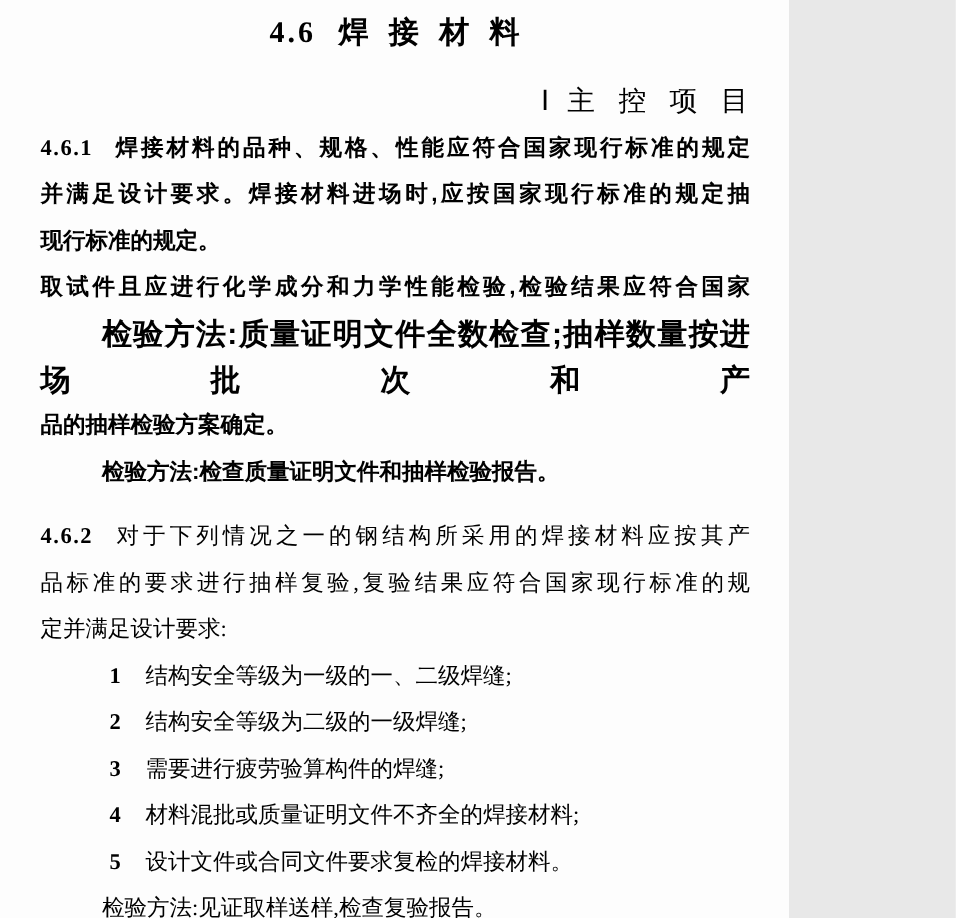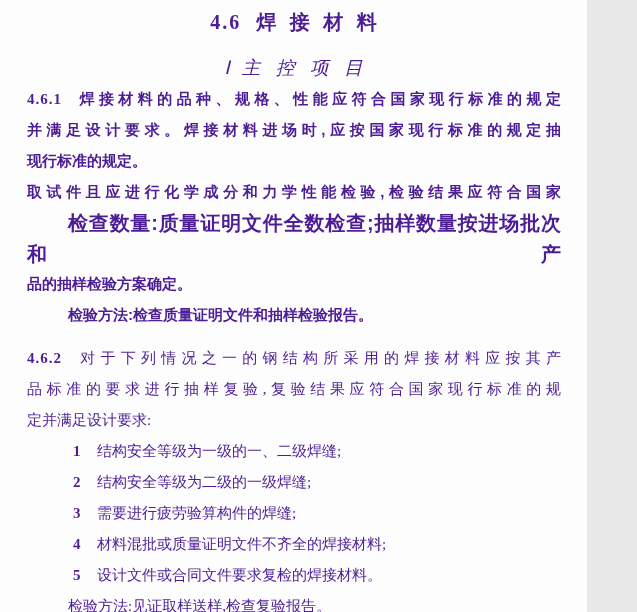--- a/index.html
+++ b/index.html
@@ -1,22 +1,22 @@
 <!DOCTYPE html>
 <html><head>
 <meta charset="utf-8">
 <style>
   * { margin: 0; padding: 0; box-sizing: border-box; }
   html, body { background: #e8e8e8; }
   .page {
     position: relative;
-    width: 587px;
+    width: 526px;
     height: 612px;
     background: #fdfdfd;
-    color: #4c1d95;
+    color: #000000;
     overflow: hidden;
     font-family: "Liberation Serif", serif;
   }
   .content {
     padding: 9px 26px 0 27px; 
   }
   
   .doc-title {
     text-align: center;
     line-height: 26px;
@@ -27,26 +27,25 @@
     font-family: "Liberation Serif", serif;
     margin-right: 15px;
     letter-spacing: 2px;
   }
   .doc-title .t-label {
     font-family: "Liberation Sans", sans-serif;
     letter-spacing: 1px;
     word-spacing: 6px;
   }
   .sec-heading {
-    text-align: center;
+    text-align: right;
     margin: 21px 0 4px 0;
     line-height: 24px;
     font-size: 18.5px;
     font-weight: 400;
-    font-style: italic;
   }
   .sec-heading .s-num { margin-right: 12px; letter-spacing: 0; }
   .sec-heading .s-label { letter-spacing: 1px; word-spacing: 9px; }
   
   .line {
     line-height: 30.9px;
     font-size: 15px;
     text-align: justify;
     text-align-last: left;
   }
@@ -93,21 +92,21 @@
       <span class="s-num">Ⅰ</span><span class="s-label">主 控 项 目</span>
     </div>
 
     <div class="hei">
       <div class="line l-fill">
         <span class="cnum">4.6.1</span><span>焊接材料的品种、规格、性能应符合国家现行标准的规定</span>
       </div>
       <div class="line l-fill">并满足设计要求。焊接材料进场时,应按国家现行标准的规定抽</div>
       <div class="line">现行标准的规定。</div>
       <div class="line l-fill">取试件且应进行化学成分和力学性能检验,检验结果应符合国家</div>
-      <div class="line l-indent l-fill l-tight">检查数量:质量证明文件全数检查;抽样数量按进场批次和产</div>
+      <div class="line l-indent l-fill l-tight">检验方法:质量证明文件全数检查;抽样数量按进场批次和产</div>
       <div class="line">品的抽样检验方案确定。</div>
       <div class="line l-indent">检验方法:检查质量证明文件和抽样检验报告。</div>
     </div>
 
     <div class="song">
       <div class="line l-fill">
         <span class="cnum">4.6.2</span><span>对于下列情况之一的钢结构所采用的焊接材料应按其产</span>
       </div>
       <div class="line l-fill">品标准的要求进行抽样复验,复验结果应符合国家现行标准的规</div>
       <div class="line">定并满足设计要求:</div>

